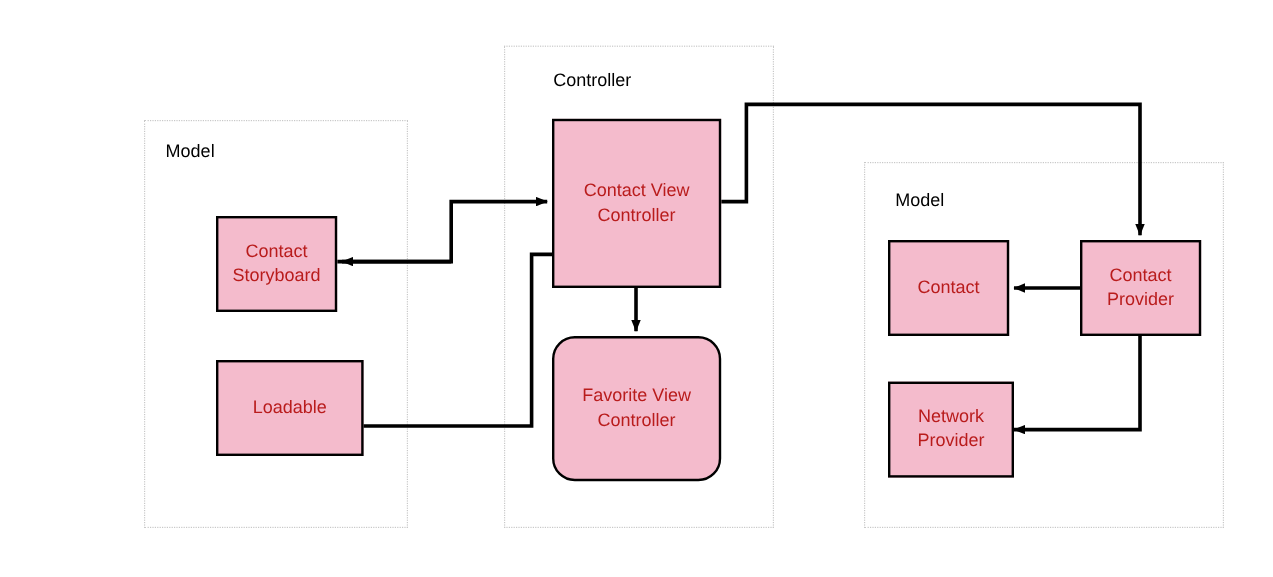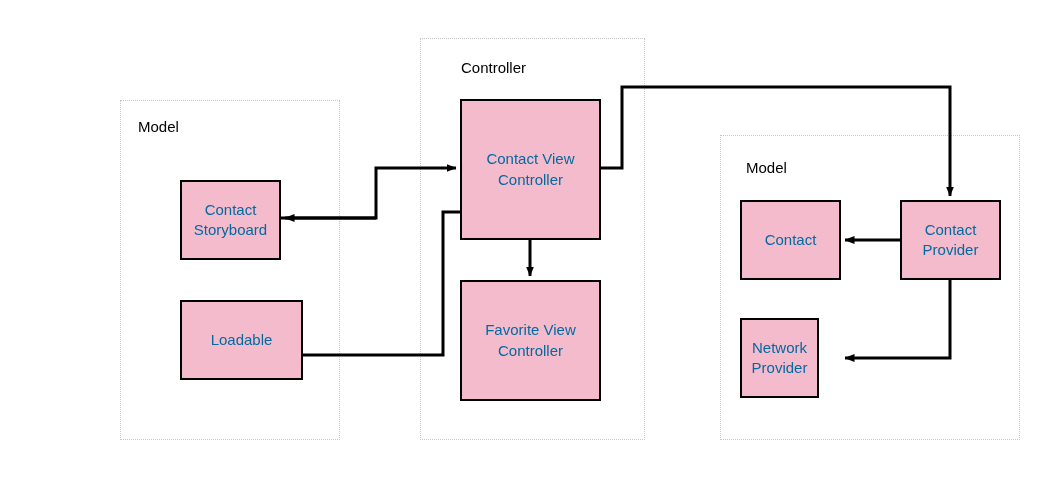--- a/index.html
+++ b/index.html
@@ -41,21 +41,21 @@
   .node-box {
     position: absolute;
     box-sizing: border-box;
     background: #f4bbcc;
     border: 2px solid #000000;
     display: flex;
     align-items: center;
     justify-content: center;
     text-align: center;
     font-size: 15px;
-    color: #0369a1;
+    color: #b91c1c;
     line-height: 1.35;
     padding: 2px 4px;
   }
   .node-label {
     display: block;
     white-space: pre-line;
   }
 </style>
 </head>
 <body>
@@ -93,30 +93,30 @@
         <span class="node-label">Contact
 Storyboard</span>
       </div>
       <div class="node-box" style="left: 180px; top: 300px; width: 123px; height: 80px; background: rgb(244, 187, 204); border-color: rgb(0, 0, 0);">
         <span class="node-label">Loadable</span>
       </div>
       <div class="node-box" style="left: 460px; top: 99px; width: 141px; height: 141px; background: rgb(244, 187, 204); border-color: rgb(0, 0, 0);">
         <span class="node-label">Contact View
 Controller</span>
       </div>
-      <div class="node-box" style="left: 460px; top: 280px; width: 141px; height: 121px; background: rgb(244, 187, 204); border-color: rgb(0, 0, 0);">
+      <div class="node-box" style="left: 460px; top: 280px; width: 141px; height: 121px; background: rgb(244, 187, 204); border-color: rgb(0, 0, 0); border-radius: 19px;">
         <span class="node-label">Favorite View
 Controller</span>
       </div>
       <div class="node-box" style="left: 740px; top: 200px; width: 101px; height: 80px; background: rgb(244, 187, 204); border-color: rgb(0, 0, 0);">
         <span class="node-label">Contact</span>
       </div>
       <div class="node-box" style="left: 900px; top: 200px; width: 101px; height: 80px; background: rgb(244, 187, 204); border-color: rgb(0, 0, 0);">
         <span class="node-label">Contact
 Provider</span>
       </div>
-      <div class="node-box" style="left: 740px; top: 318px; width: 79px; height: 80px; background: rgb(244, 187, 204); border-color: rgb(0, 0, 0); justify-content: center;">
+      <div class="node-box" style="left: 740px; top: 318px; width: 105px; height: 80px; background: rgb(244, 187, 204); border-color: rgb(0, 0, 0); justify-content: center;">
         <span class="node-label">Network
 Provider</span>
       </div>
     </div>
 
 </div>
 
 </body></html>

